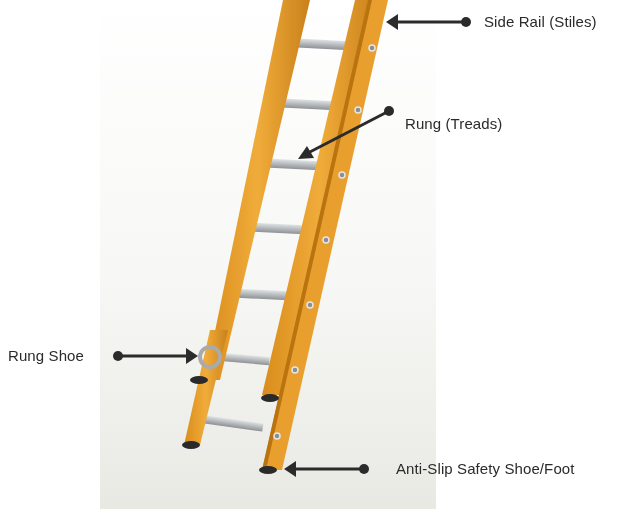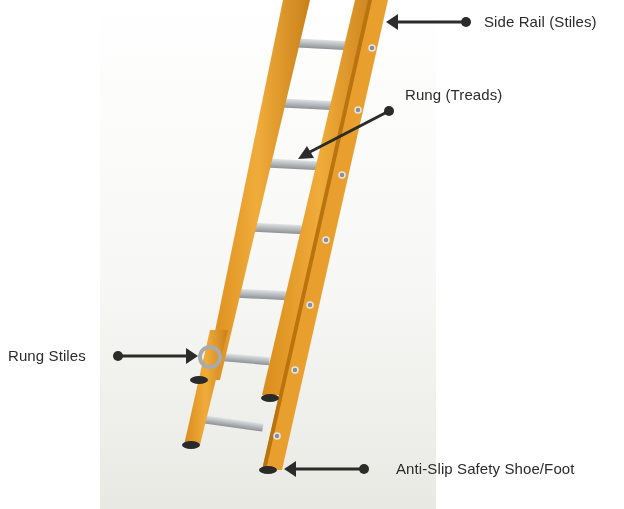--- a/index.html
+++ b/index.html
@@ -87,15 +87,15 @@
     <circle cx="118" cy="356" r="5" stroke="none"></circle>
     <polygon points="198,356 186,348 186,364" stroke="none"></polygon>
 
     <line x1="292" y1="469" x2="364" y2="469"></line>
     <circle cx="364" cy="469" r="5" stroke="none"></circle>
     <polygon points="284,469 296,461 296,477" stroke="none"></polygon>
   </g>
 </svg>
 
 <div class="label" style="left:484px; top:13px;">Side Rail (Stiles)</div>
-<div class="label" style="left:405px; top:86px;">Rung (Treads)</div>
-<div class="label" style="left:8px; top:347px;">Rung Stiles</div>
+<div class="label" style="left:405px; top:115px;">Rung (Treads)</div>
+<div class="label" style="left:8px; top:347px;">Rung Shoe</div>
 <div class="label" style="left:396px; top:460px;">Anti-Slip Safety Shoe/Foot</div>
 
 </body></html>

